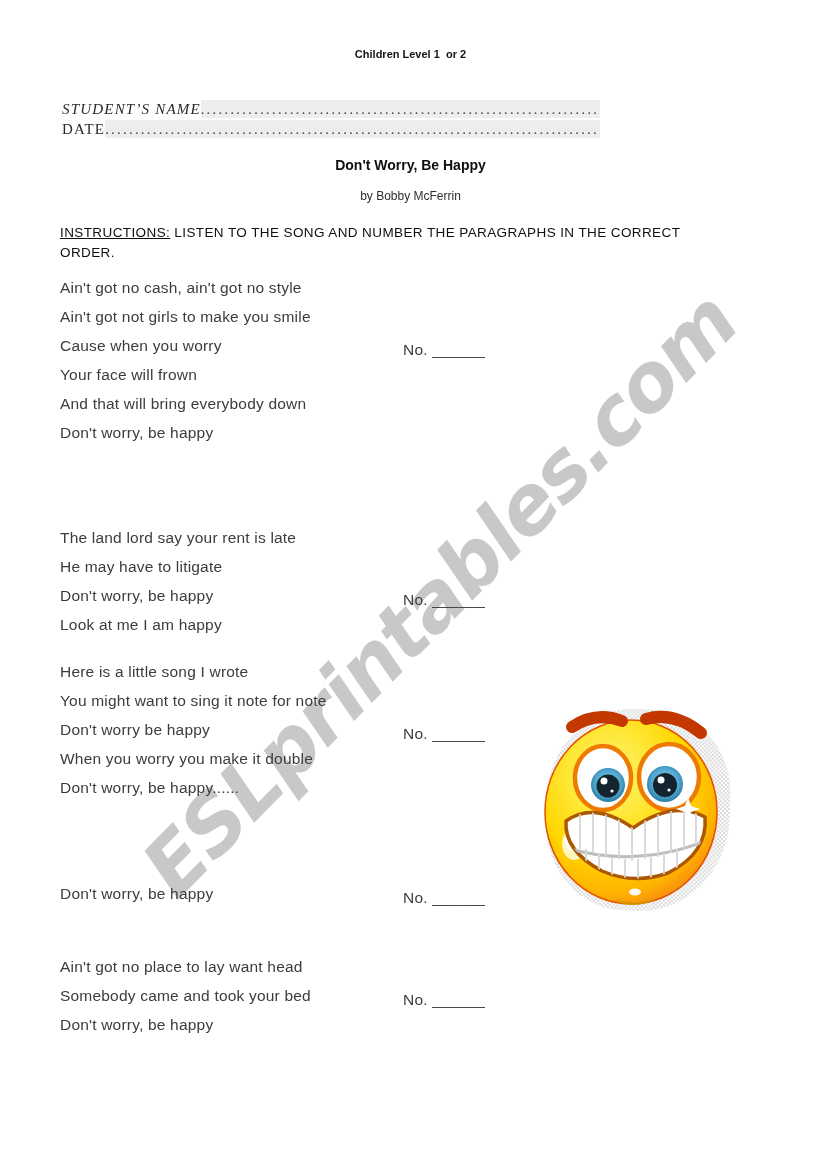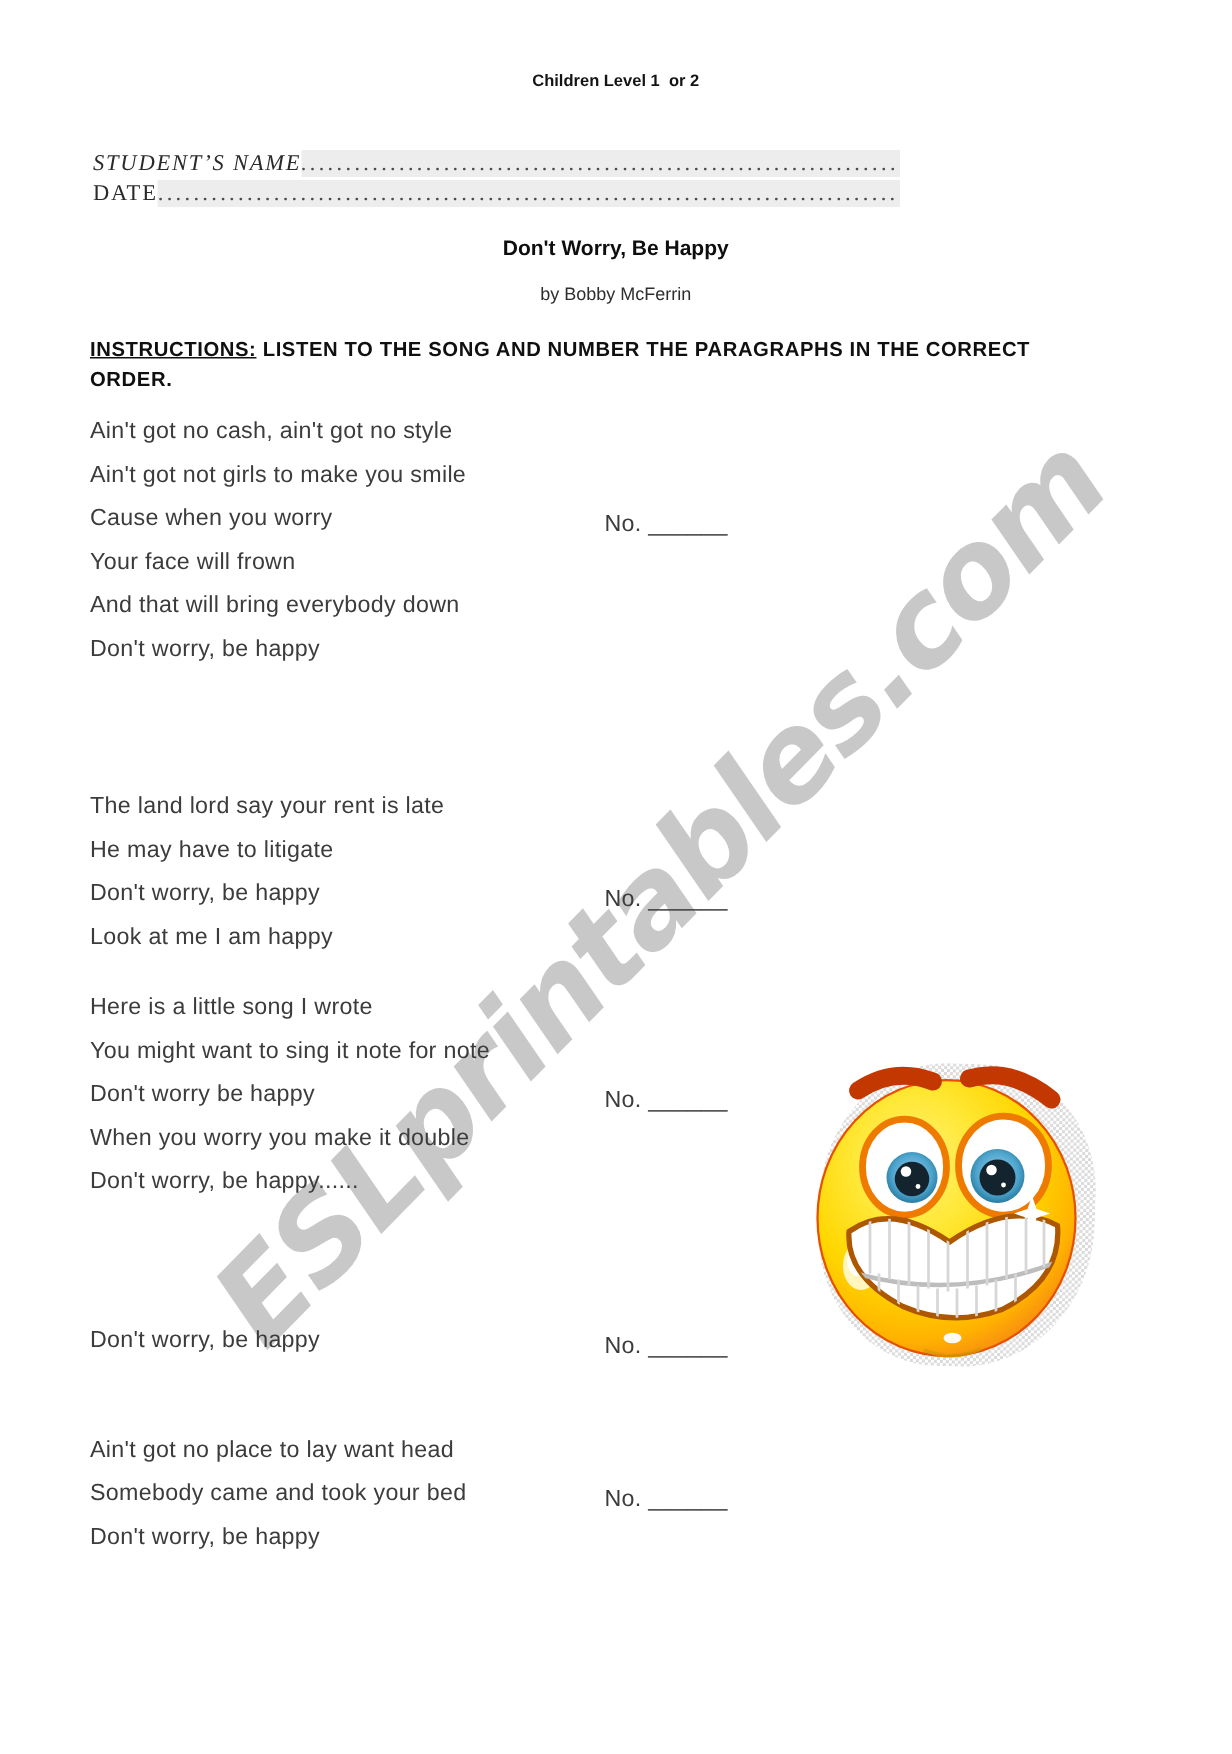--- a/index.html
+++ b/index.html
@@ -40,21 +40,21 @@
     position:absolute; top:157px; left:0; width:100%; text-align:center;
     font-weight:bold; font-size:14px; color:#0e0e0e; z-index:2;
   }
   .byline {
     position:absolute; top:189px; left:0; width:100%; text-align:center;
     font-size:12px; color:#2e2e2e; z-index:2;
   }
 
   .instructions {
     position:absolute; left:60px; top:223px; width:710px;
-    font-weight:bold; font-size:13.5px; letter-spacing:0.4px; line-height:20px;
+    font-weight:normal; font-size:13.5px; letter-spacing:0.4px; line-height:20px;
     color:#101010; z-index:2;
   }
   .instructions .line1 { white-space:nowrap; }
   .instructions .ilabel { text-decoration:underline; }
 
   .verse { position:absolute; left:60px; z-index:2; color:#3c3c3c; font-size:15.5px; }
   .verse .line { height:29px; line-height:29px; position:relative; letter-spacing:0.2px; white-space:nowrap; }
   #verse-1 { top:273px; }
   #verse-2 { top:523px; }
   #verse-3 { top:657px; }

